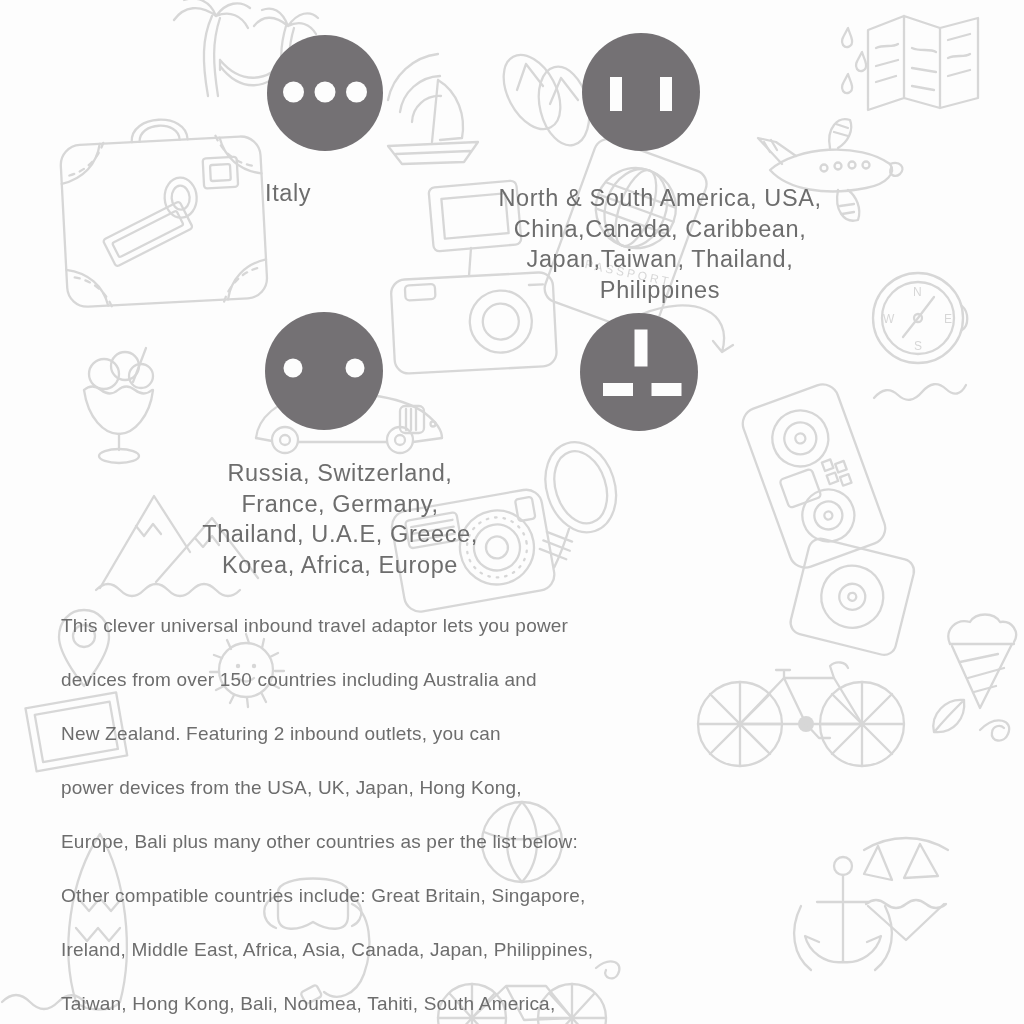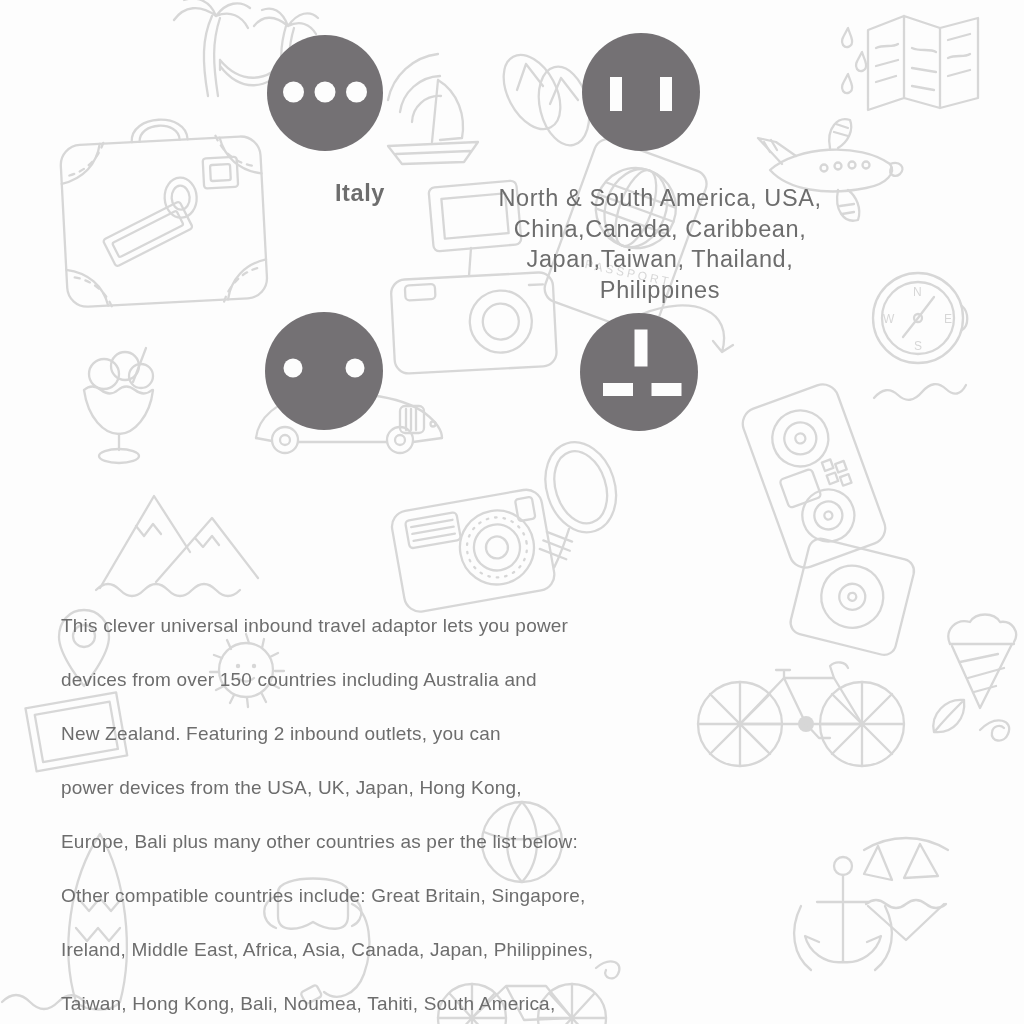--- a/index.html
+++ b/index.html
@@ -15,21 +15,21 @@
   .doodles *{stroke:var(--doodle);fill:none;stroke-width:2.3;stroke-linecap:round;stroke-linejoin:round;}
   .doodles text{stroke:none;fill:var(--doodle);font-family:"Liberation Sans",sans-serif;}
   .doodles .fillspot{fill:var(--doodle);stroke:none;}
   .socket-icon{position:absolute;}
   .socket-icon .disc{fill:var(--socket);stroke:none;}
   .socket-icon .hole{fill:var(--bg);stroke:none;}
   .region-label{
     position:absolute;color:var(--text);font-size:23.5px;line-height:30.6px;
     letter-spacing:0.6px;white-space:pre-line;text-align:center;
   }
-  .region-label.center{text-align:right;font-weight:bold;}
+  .region-label.center{text-align:left;}
   .description{
     position:absolute;left:61px;top:599px;width:940px;color:var(--text);
     font-size:19px;line-height:54px;letter-spacing:0.2px;white-space:pre-line;
   }
 </style>
 </head>
 <body>
 
 <div id="canvas">
 
@@ -330,20 +330,24 @@
     <rect class="hole" x="71.5" y="70" width="30" height="13"></rect>
   </svg>
 
   <div class="region-label center" style="left:265px;top:178px;width:120px">Italy</div>
 
   <div class="region-label" style="left:480px;top:183px;width:360px">North &amp; South America, USA,
 China,Canada, Caribbean,
 Japan,Taiwan, Thailand,
 Philippines</div>
 
+  <div class="region-label" style="left:185px;top:458px;width:310px">Russia, Switzerland,
+France, Germany,
+Thailand, U.A.E, Greece,
+Korea, Africa, Europe</div>
 
 
   <div class="description">This clever universal inbound travel adaptor lets you power
 devices from over 150 countries including Australia and
 New Zealand. Featuring 2 inbound outlets, you can
 power devices from the USA, UK, Japan, Hong Kong,
 Europe, Bali plus many other countries as per the list below:
 Other compatible countries include: Great Britain, Singapore,
 Ireland, Middle East, Africa, Asia, Canada, Japan, Philippines,
 Taiwan, Hong Kong, Bali, Noumea, Tahiti, South America,

